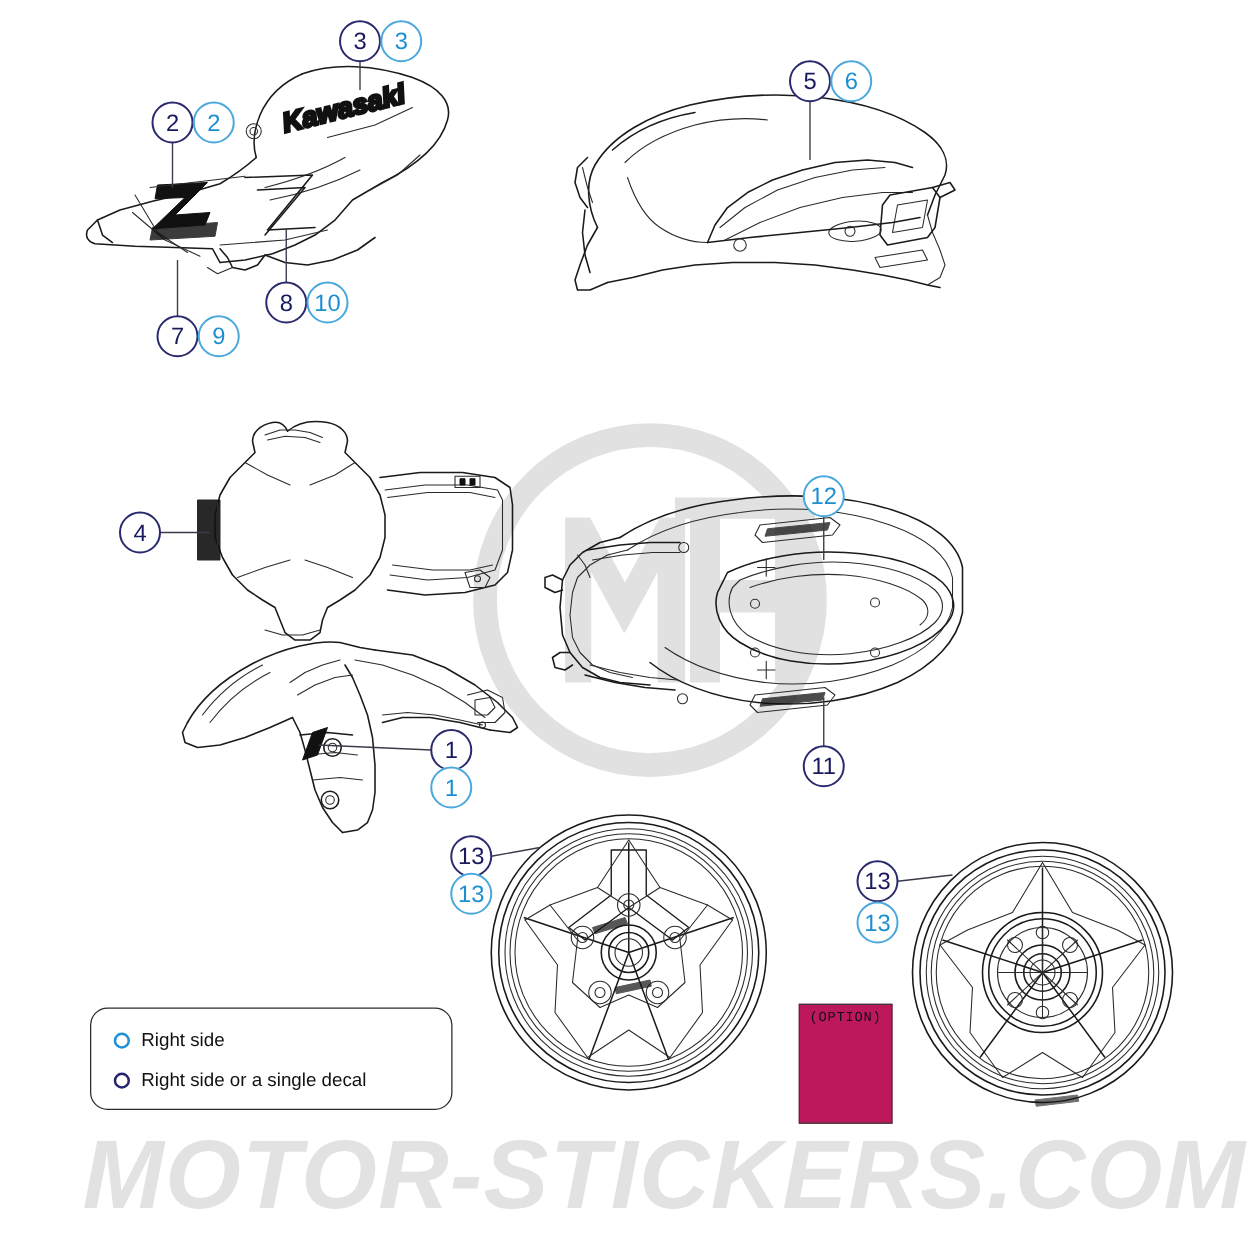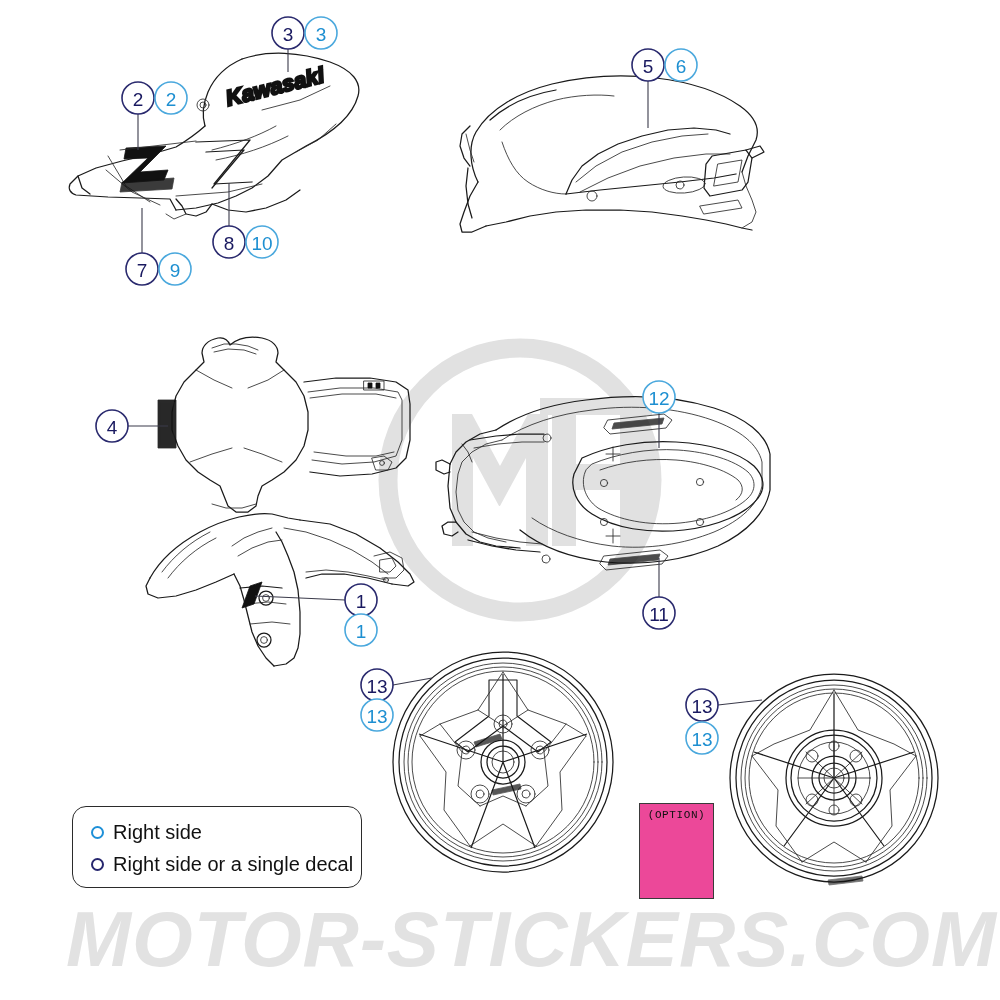--- a/index.html
+++ b/index.html
@@ -106,32 +106,32 @@
     width: 13px;
     height: 13px;
     border-radius: 50%;
     box-sizing: border-box;
     margin-right: 9px;
     flex: none;
   }
   .ring-right { border: 2.4px solid #1e90d8; }
   .ring-left  { border: 2.4px solid #26266e; }
   .legend-label {
-    font-size: 20px;
+    font-size: 15px;
     color: #111111;
     white-space: nowrap;
   }
   .option-box {
     position: absolute;
     left: 639px;
     top: 803px;
     width: 75px;
     height: 96px;
     border: 1.4px solid #3a3a3a;
-    background: #ec4899;
+    background: #be185d;
     box-sizing: border-box;
   }
   .option-title {
     text-align: center;
     font-size: 11px;
     letter-spacing: 0.6px;
     color: #111111;
     margin-top: 5px;
     font-family: "Liberation Mono", monospace;
   }

